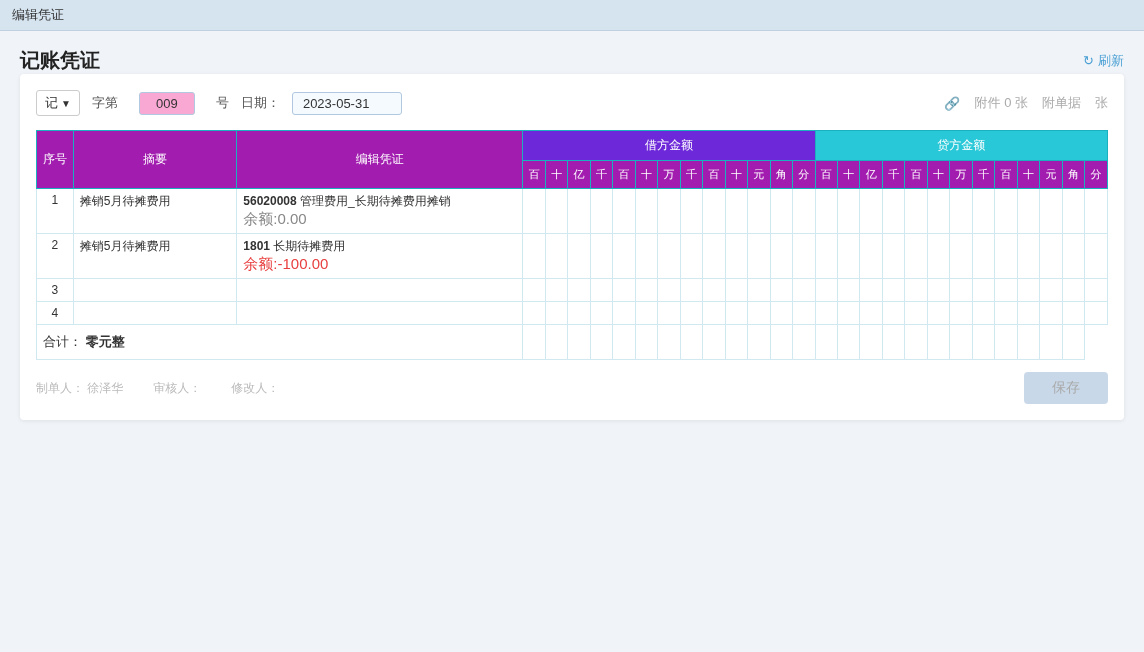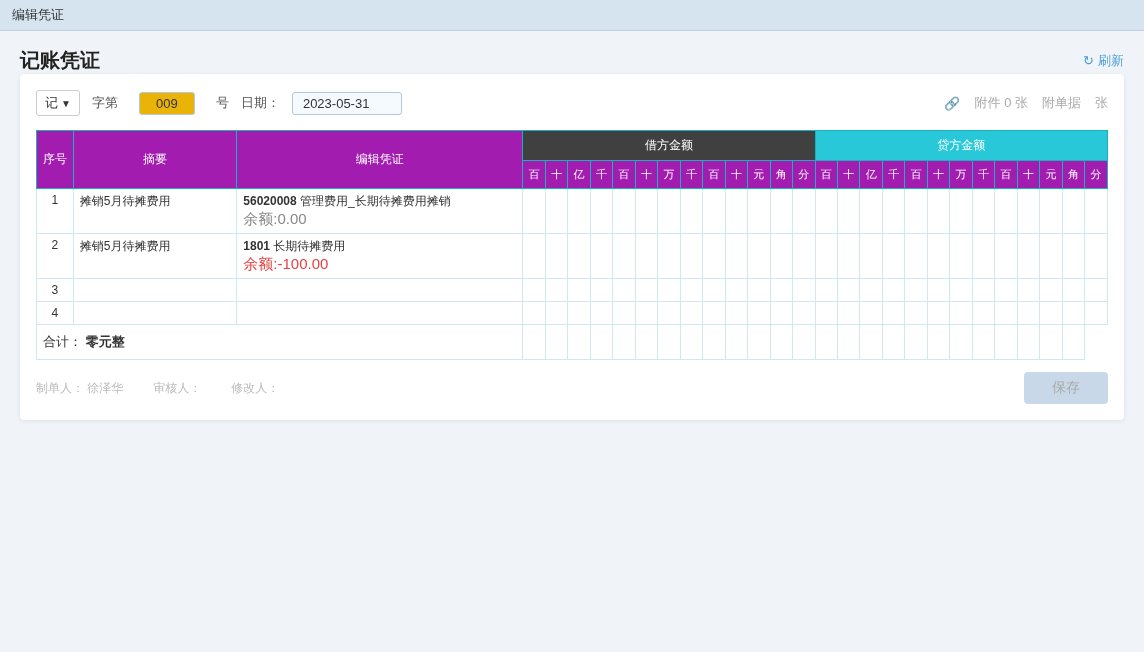--- a/index.html
+++ b/index.html
@@ -86,21 +86,21 @@
       gap: 21px;
     }
     .num-input {
       border: 1px solid #b0c8e0;
       border-radius: 3px;
       padding: 3px 8px;
       width: 56px;
       font-size: 13px;
       color: #333;
       text-align: center;
-      background: #eab308;
+      background: #f9a8d4;
     }
     .date-input {
       border: 1px solid #b0c8e0;
       border-radius: 3px;
       padding: 3px 10px;
       font-size: 13px;
       color: #333;
       background: #f5faff;
       width: 110px;
     }
@@ -183,21 +183,21 @@
       margin-left: auto;
       background: #c8d8e8;
       border: none;
       border-radius: 4px;
       padding: 7px 28px;
       font-size: 14px;
       color: #aaa;
       cursor: pointer;
     }
     .group-header-row th.span-debit {
-      background: #404040;
+      background: #6d28d9;
       color: #fff;
     }
     .group-header-row th.span-credit {
       background: #28c8d8;
       color: #fff;
     }
     .empty-digit-cell {
       width: 22px;
       border: 1px solid #d0e8f0;
       padding: 0;

